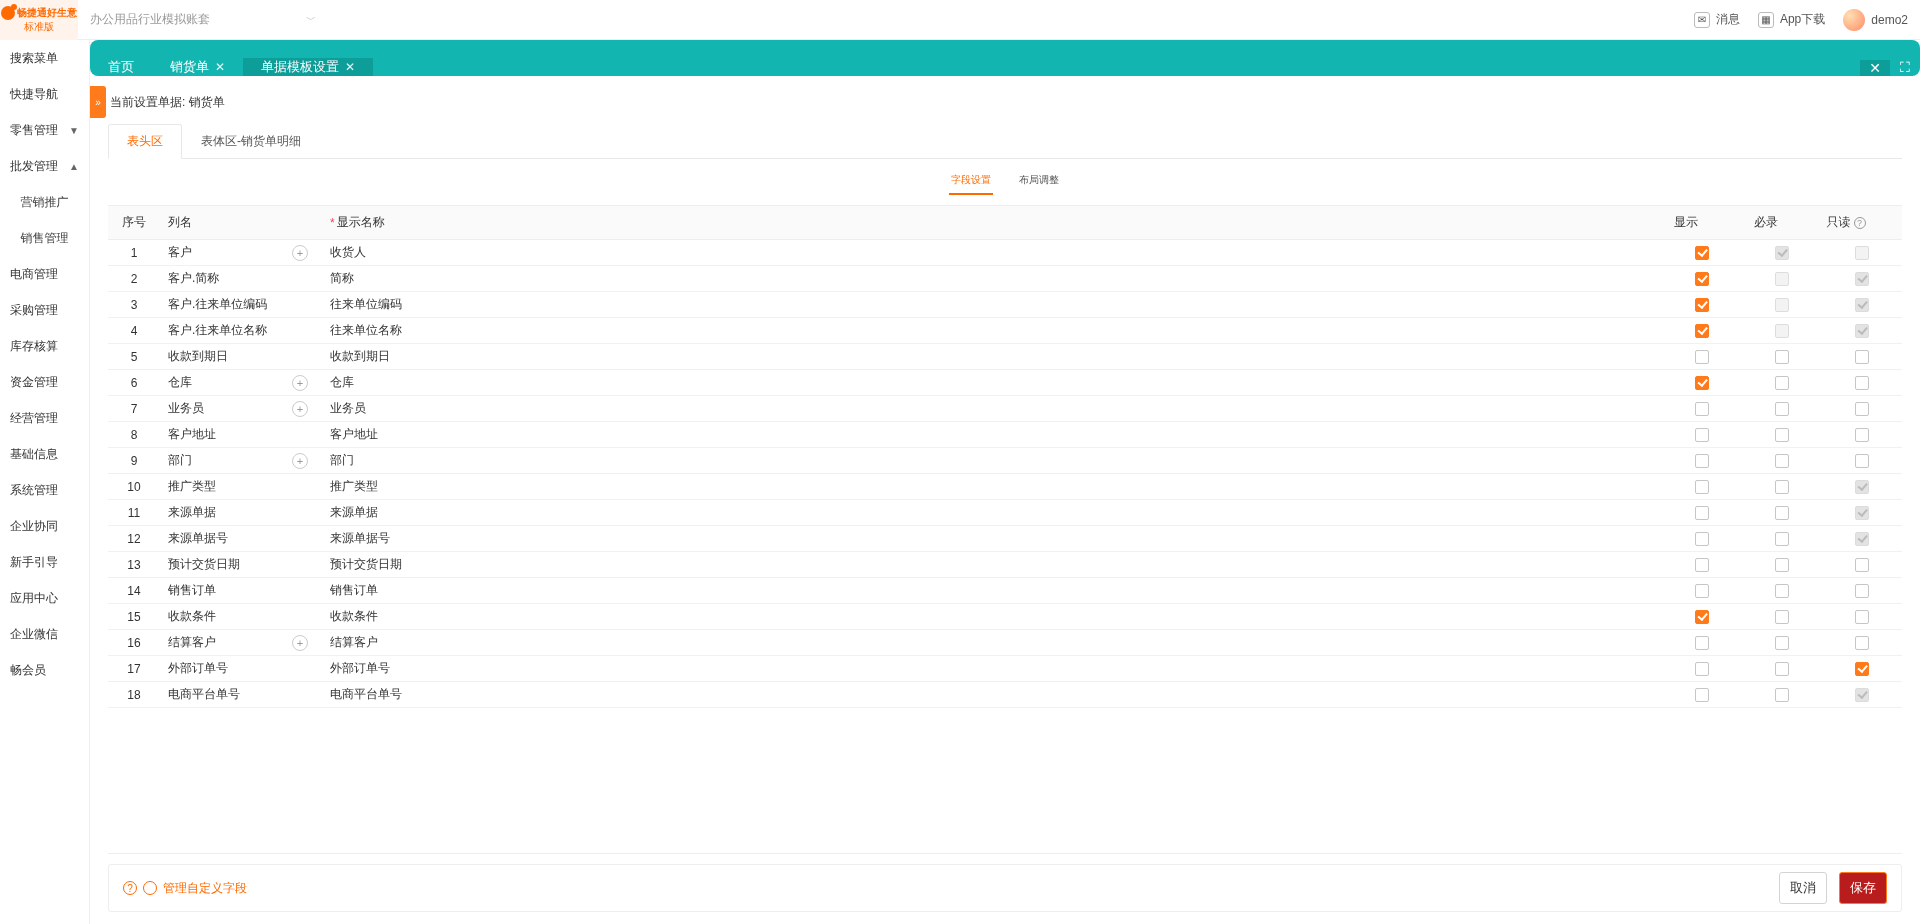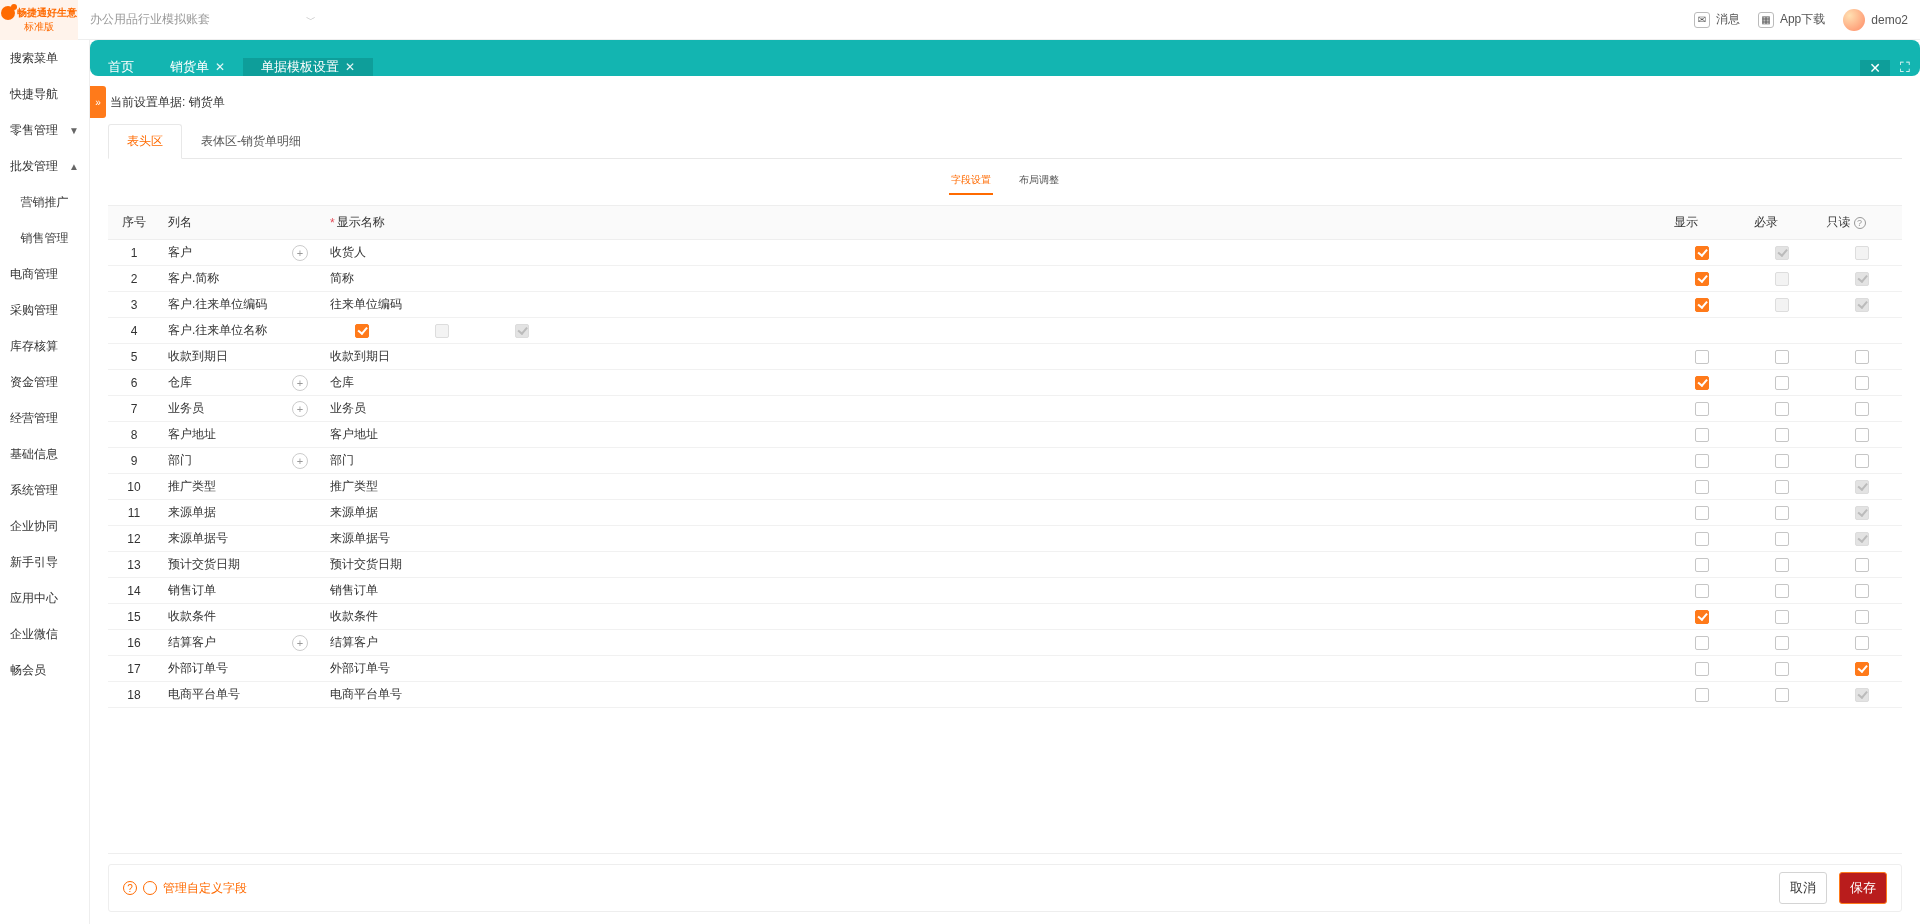--- a/index.html
+++ b/index.html
@@ -280,20 +280,21 @@
             </div>
             <div class="td c-ck">
               <span class="ck on dis"></span>
             </div>
           </div>
           <div class="row">
             <div class="td c-seq">4</div>
             <div class="td c-col">
               <span>客户.往来单位名称</span>
             </div>
+            <div class="td c-disp">往来单位名称</div>
             <div class="td c-ck">
               <span class="ck on"></span>
             </div>
             <div class="td c-ck">
               <span class="ck dis"></span>
             </div>
             <div class="td c-ck">
               <span class="ck on dis"></span>
             </div>
           </div>

